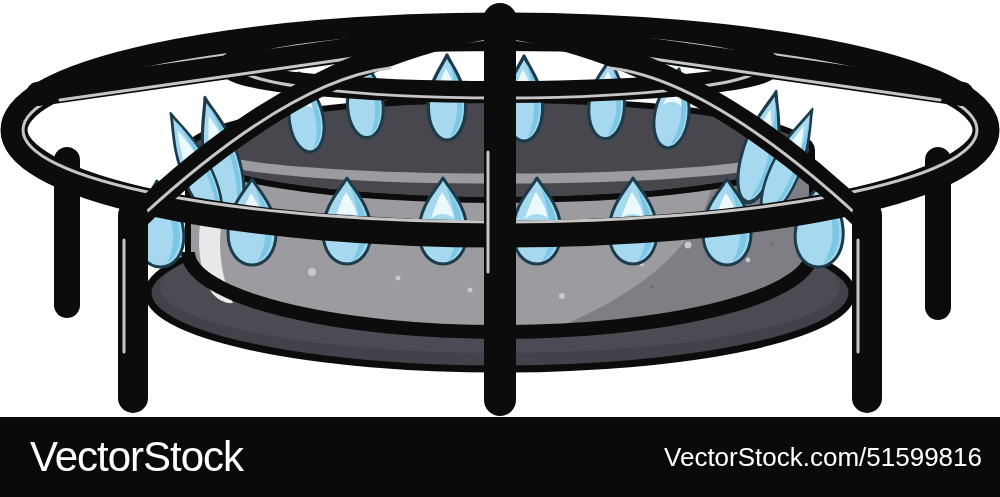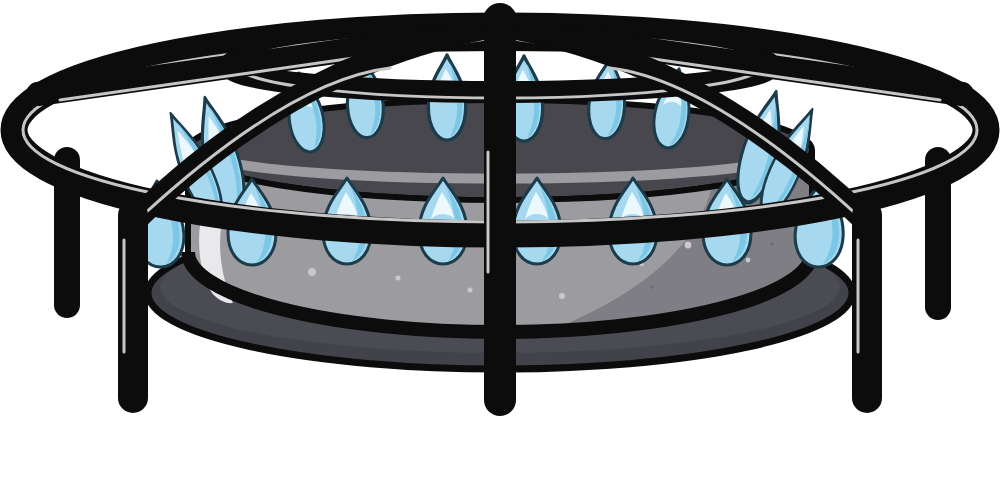--- a/index.html
+++ b/index.html
@@ -149,14 +149,18 @@
         <path class="hi-line" d="M124,240 L124,352"></path>
         <path class="hi-line" d="M858,240 L858,352"></path>
 
         <circle class="ink" cx="500" cy="20" r="17"></circle>
         <path class="frame-line" d="M500,34 L500,400" stroke-width="32" stroke-linecap="round"></path>
         <path class="hi-line" d="M488,152 L488,272"></path>
       </g>
     </svg>
   </div>
 
+  <div class="watermark-bar">
+    <span class="brand">VectorStock</span>
+    <span class="url">VectorStock.com/51599816</span>
+  </div>
 
 </div>
 
 </body></html>

